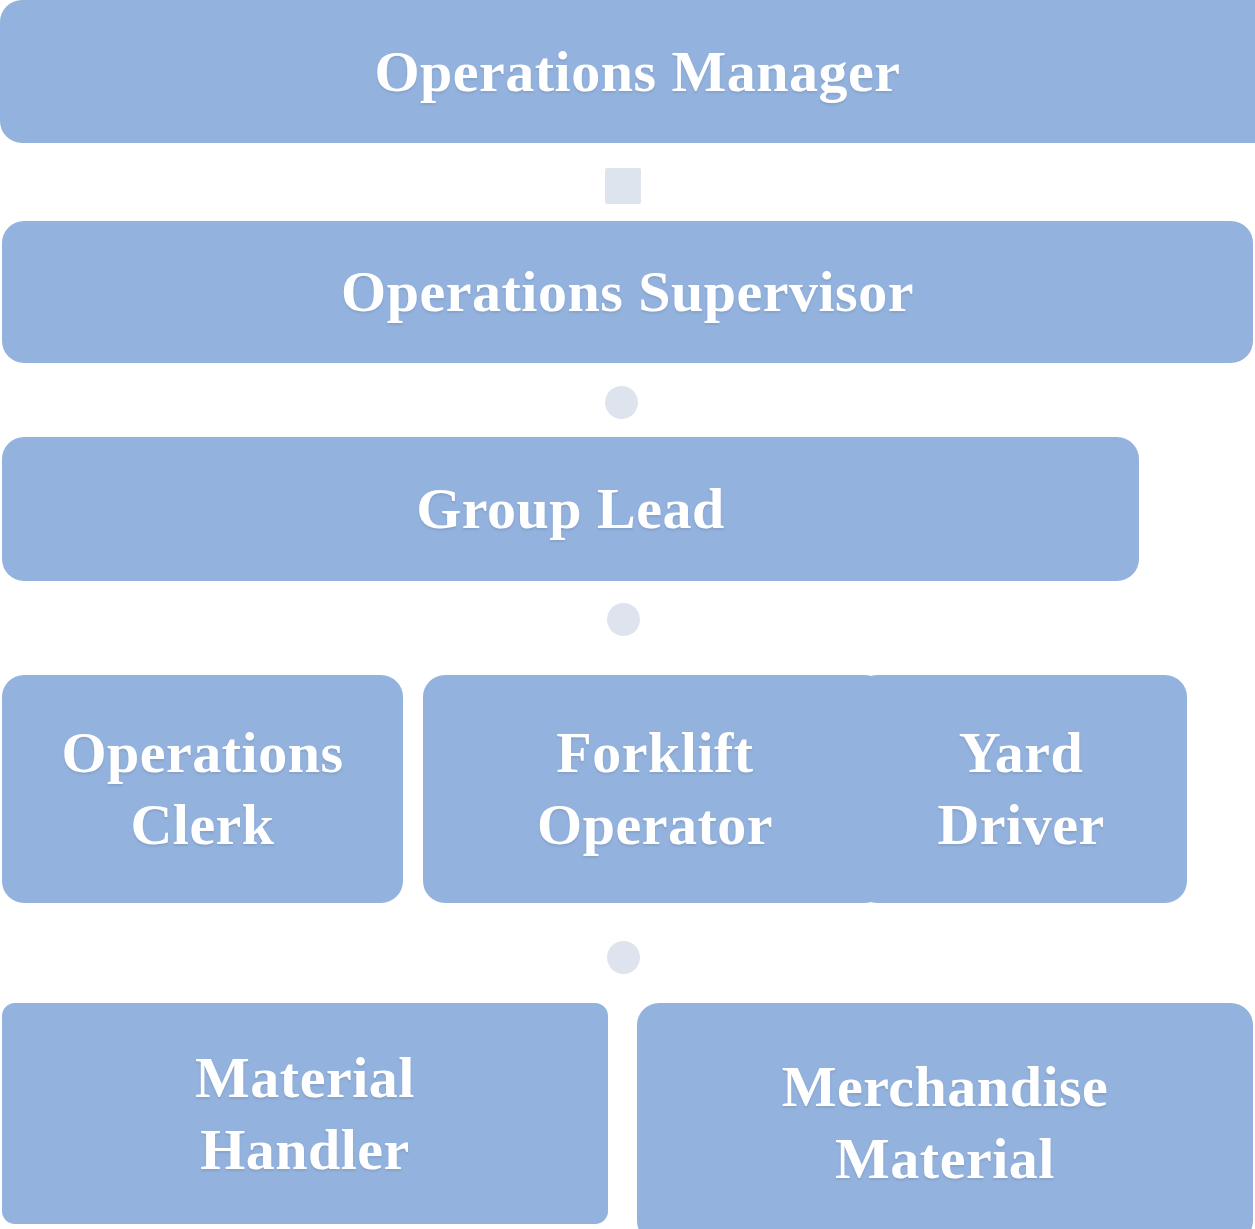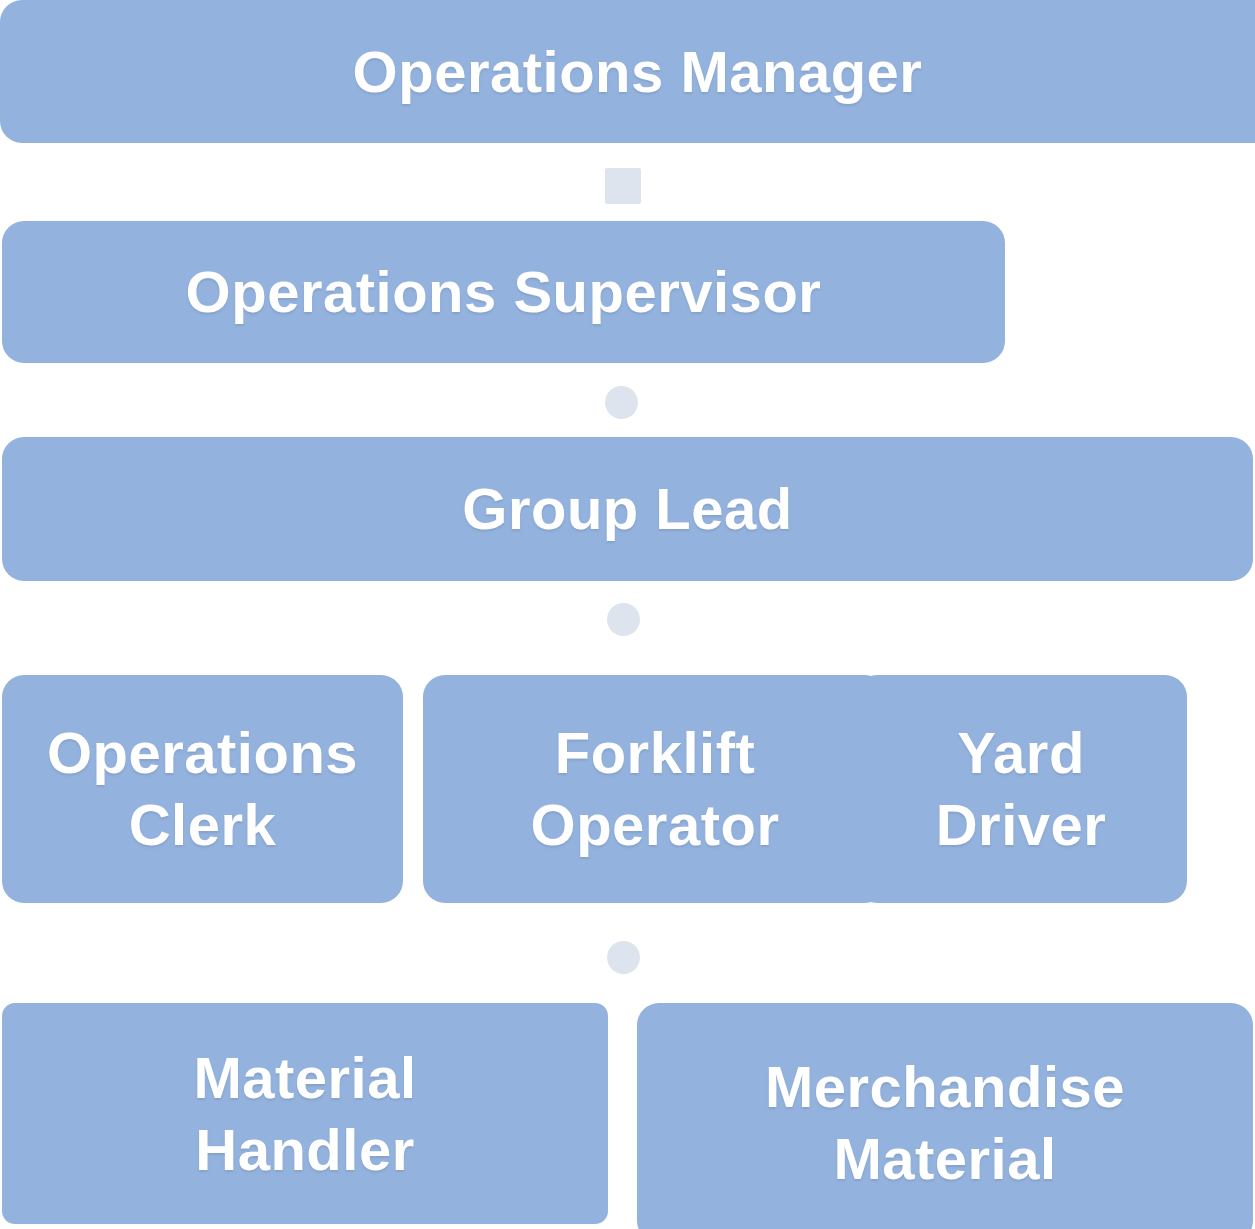--- a/index.html
+++ b/index.html
@@ -24,36 +24,37 @@
     justify-content: center;
     text-align: center;
   }
   .node-label {
     color: #ffffff;
     font-weight: bold;
     font-size: 58px;
     line-height: 72px;
     letter-spacing: 0.5px;
     text-shadow: 0 2px 2px rgba(113, 134, 167, 0.35);
+    font-family: Liberation Serif, serif;
   }
   .two-line .node-label {
     width: min-content;
     white-space: normal;
   }
   .connector {
     position: absolute;
     background: #DEE4EE;
   }
   .connector.square { border-radius: 2px; }
   .connector.circle { border-radius: 50%; }
 
   
   #node-manager    { left: 0px;   top: 0px;    width: 1275px; height: 143px; }
-  #node-supervisor { left: 2px;   top: 221px;  width: 1003px; height: 142px; }
-  #node-grouplead  { left: 2px;   top: 437px;  width: 1251px; height: 144px; }
+  #node-supervisor { left: 2px;   top: 221px;  width: 1251px; height: 142px; }
+  #node-grouplead  { left: 2px;   top: 437px;  width: 1137px; height: 144px; }
 
   #node-clerk      { left: 2px;   top: 675px;  width: 401px;  height: 228px; }
   #node-forklift   { left: 423px; top: 675px;  width: 464px;  height: 228px; }
   #node-yard       { left: 855px; top: 675px;  width: 332px;  height: 228px; }
 
   #node-material   { left: 2px;   top: 1003px; width: 606px;  height: 221px; border-radius: 13px; }
   #node-merch      { left: 637px; top: 1003px; width: 616px;  height: 240px; }
 
   #conn-1 { left: 605px; top: 168px; width: 36px; height: 36px; }
   #conn-2 { left: 605px; top: 386px; width: 33px; height: 33px; }

